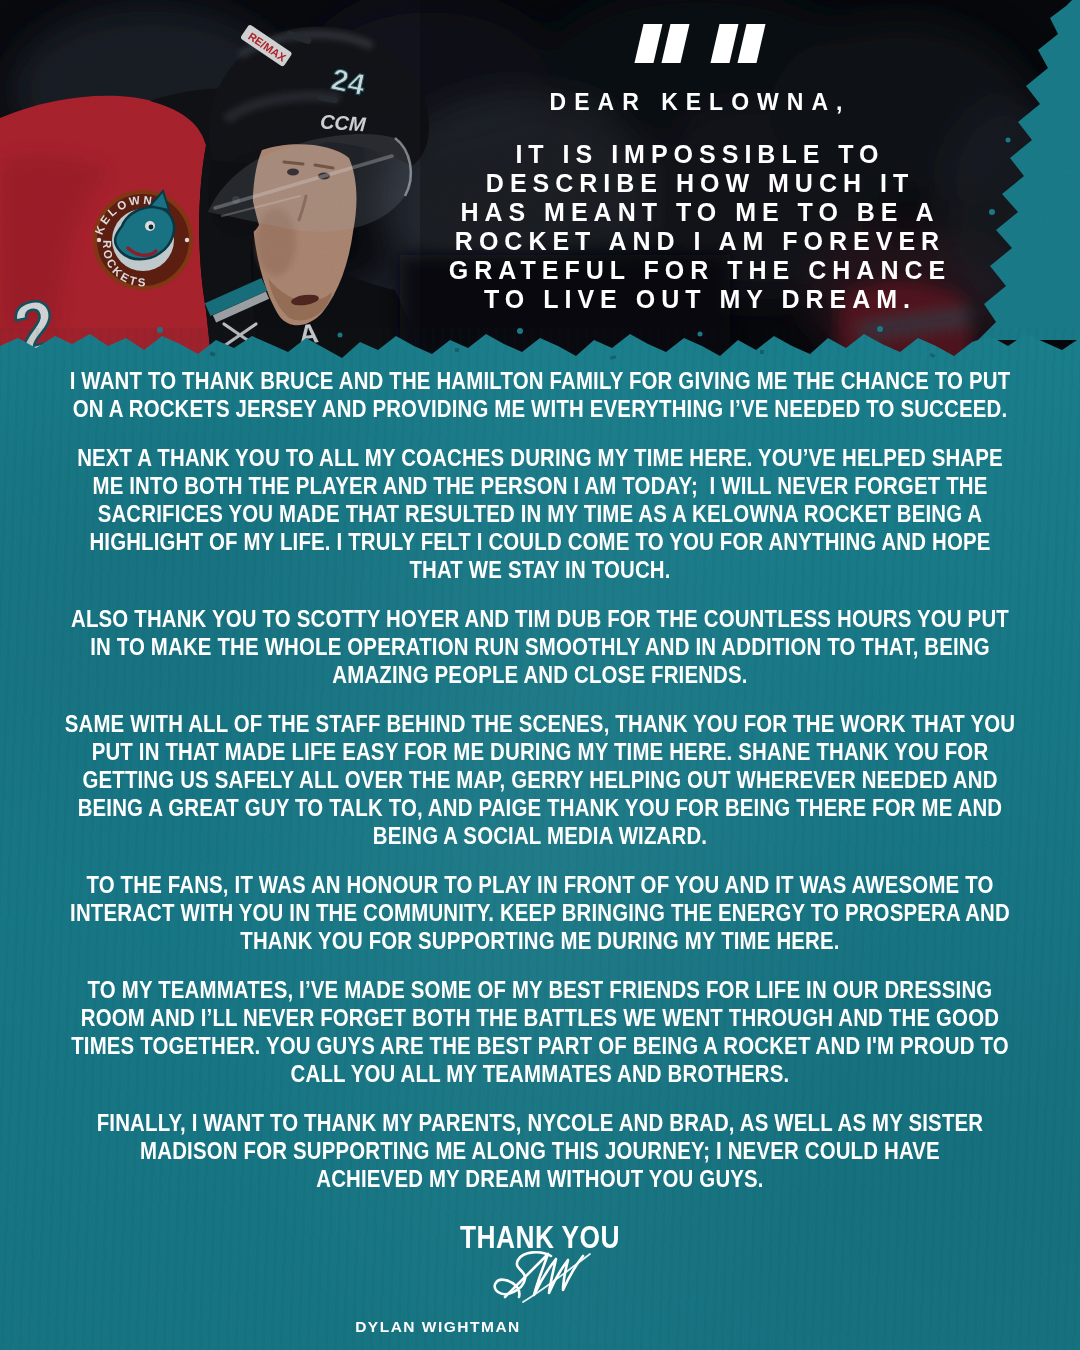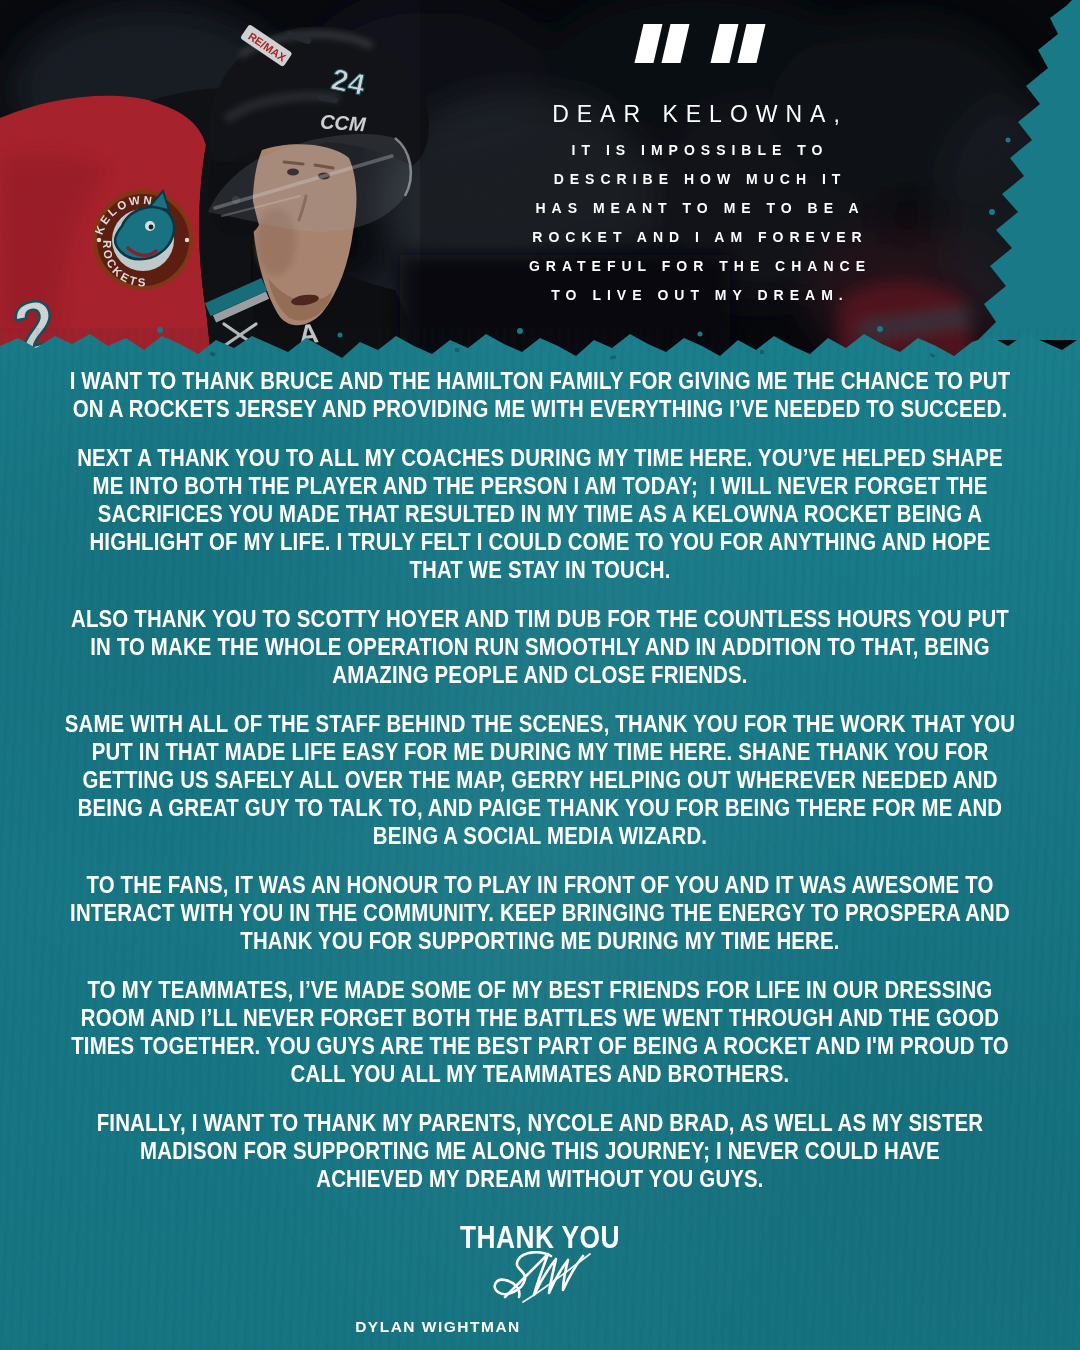--- a/index.html
+++ b/index.html
@@ -29,24 +29,24 @@
       repeating-linear-gradient(92deg,rgba(8,55,66,.045) 0 3px,rgba(0,0,0,0) 3px 9px);
   }
   .noise{position:absolute;left:0;top:0;z-index:3;pointer-events:none;}
   .speck{position:absolute;z-index:4;pointer-events:none;}
   
   .quote-overlay{position:absolute;left:420px;top:0;width:560px;z-index:5;text-align:center;color:#fff;}
   .quote-marks{display:flex;justify-content:center;gap:30px;margin-top:24px;height:40px;}
   .quote-pair{display:flex;gap:8px;}
   .quote-bar{width:19px;height:39px;background:#fff;transform:skewX(-13deg);}
   .greeting{
-    margin-top:36px;font-size:23px;font-weight:normal;letter-spacing:8px;line-height:28px;
+    margin-top:24px;font-size:23px;font-weight:bold;letter-spacing:8px;line-height:28px;
   }
   .intro{
-    margin-top:8px;font-size:14px;font-weight:bold;letter-spacing:6px;line-height:29px;
+    margin-top:24px;font-size:25px;font-weight:bold;letter-spacing:6px;line-height:29px;
     white-space:pre-wrap;
   }
   
   .letter{
     position:absolute;left:30px;top:367px;width:1224px;z-index:5;
     transform:scaleX(0.8333);transform-origin:0 0;
     color:#fff;text-align:center;font-weight:bold;font-size:24.5px;line-height:28px;
   }
   .para{white-space:pre-wrap;margin:0 0 21px 0;letter-spacing:0.2px;}
   

